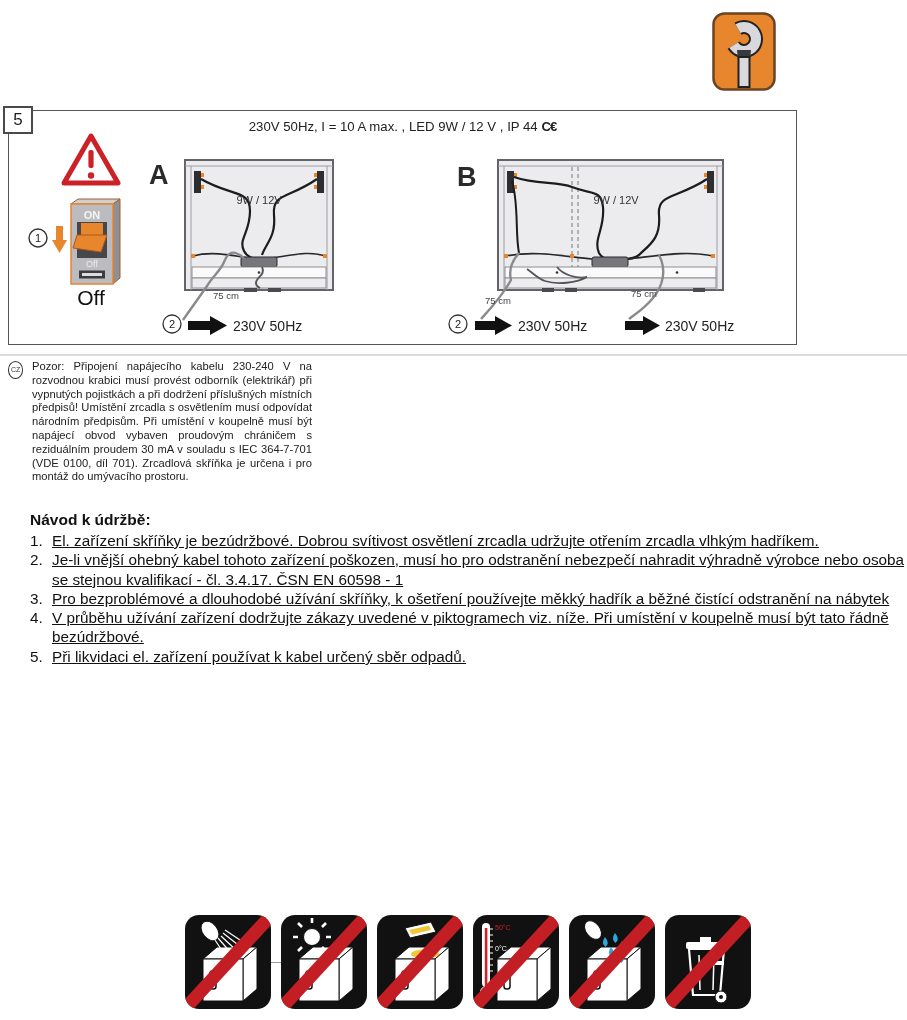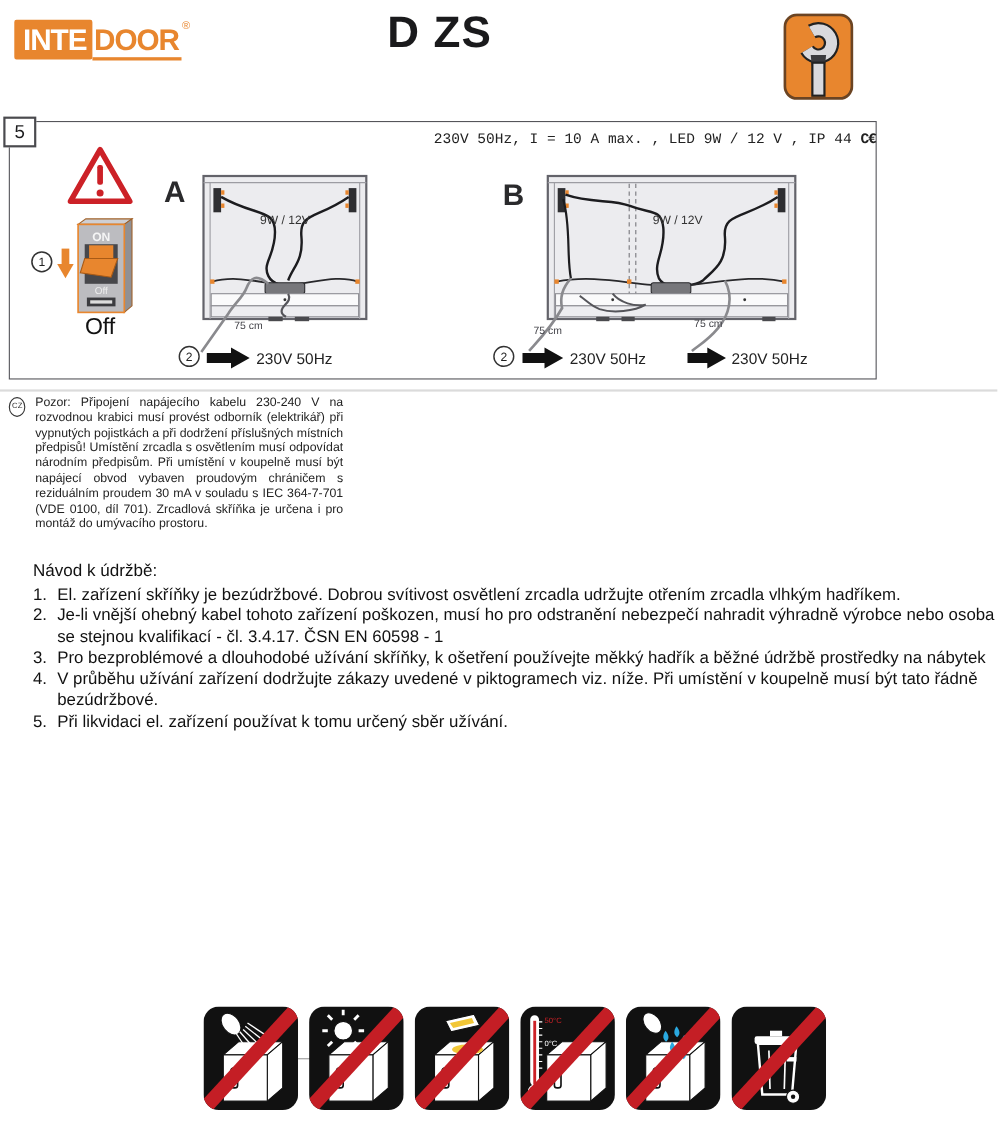--- a/index.html
+++ b/index.html
@@ -16,60 +16,54 @@
   .logo-reg{color:#e8862e;font-size:10px;margin-left:1px;}
   .doc-title{position:absolute;left:352px;top:8px;font-size:40px;font-weight:bold;color:#1a1a1c;letter-spacing:1px;}
   .wrench-box{position:absolute;left:712px;top:12px;}
 
   
   .panel{position:absolute;left:8px;top:110px;width:787px;height:233px;border:1.5px solid #55555a;background:#fff;}
   .step-badge{position:absolute;left:3px;top:106px;width:26px;height:24px;border:2px solid #4a4a4e;background:#fff;
               font-size:17px;display:flex;align-items:center;justify-content:center;z-index:3;}
   .corner-cut{position:absolute;left:8px;top:131px;width:30px;height:0;border-top:2px solid #55555a;
               transform:rotate(-45deg);transform-origin:left center;z-index:2;}
-  .spec-line{position:absolute;left:0;top:8px;width:100%;text-align:right;font-size:13.2px;color:#222;font-family:Liberation Mono, monospace;}
+  .spec-line{position:absolute;left:0;top:8px;width:100%;text-align:center;font-size:13.2px;color:#222;}
   .ce{font-weight:bold;letter-spacing:-1px;}
   .warn-tri{position:absolute;left:50px;top:20px;}
   .switch-svg{position:absolute;left:12px;top:87px;}
   .off-caption{position:absolute;left:50px;top:175px;width:64px;text-align:center;font-size:21px;color:#111;}
   .variant-a{position:absolute;left:132px;top:35px;}
   .variant-b{position:absolute;left:432px;top:35px;}
 
   .separator{position:absolute;left:0;top:354px;width:907px;height:2px;background:#dbdbdb;}
 
   
   .warning-note{position:absolute;left:8px;top:360px;width:304px;font-size:11.2px;line-height:13.8px;
                 text-align:justify;padding-left:24px;box-sizing:border-box;color:#222;}
   .cz-badge{position:absolute;left:0;top:1px;border:1px solid #333;border-radius:50%;font-size:7px;
             padding:1px 2px;color:#333;}
   .warn-label{font-weight:normal;}
 
   
-  .mnt-heading{position:absolute;left:30px;top:498px;font-size:15.5px;font-weight:normal;color:#111;}
+  .mnt-heading{position:absolute;left:30px;top:498px;font-size:15.5px;font-weight:bold;color:#111;}
   .mnt-list{position:absolute;left:30px;top:531px;width:877px;font-size:15.3px;line-height:19.3px;color:#111;}
   .mitem{display:flex;}
   .mnum{flex:none;width:22px;}
-  .mtext{flex:1;}
+  .mtext{flex:1;text-decoration:underline;}
 
   
   .picto-row{position:absolute;left:185px;top:915px;display:flex;gap:10px;}
   .picto-link{position:absolute;left:258px;top:962px;width:24px;height:1px;background:#9a9a9a;}
 </style>
 </head>
 <body>
 
 <div class="page">
 
-  <div class="logo">
-    <span class="logo-inte">INTE</span>
-    <span class="logo-door">DOOR</span>
-    <span class="logo-reg">®</span>
-  </div>
-
-  <div class="doc-title">D ZS</div>
+
 
   <div class="wrench-box">
     <svg width="64" height="79" viewBox="0 0 64 79">
       <rect x="1.5" y="1.5" width="61" height="76" rx="11" fill="#e8862e" stroke="#6b4423" stroke-width="2.5"></rect>
       <g>
         <circle cx="32" cy="27" r="12" fill="none" stroke="#222" stroke-width="14" stroke-dasharray="56 20" transform="rotate(-120 32 27)"></circle>
         <circle cx="32" cy="27" r="12" fill="none" stroke="#d9d9dd" stroke-width="10" stroke-dasharray="56 20" transform="rotate(-120 32 27)"></circle>
         <polygon points="25,38 39,38 38,48 26,48" fill="#3a3a3e"></polygon>
         <rect x="26.5" y="45" width="11" height="30" fill="#d9d9dd" stroke="#222" stroke-width="2"></rect>
       </g>
@@ -226,29 +220,29 @@
     <div class="mitem">
       <span class="mnum">1.</span>
       <span class="mtext">El. zařízení skříňky je bezúdržbové. Dobrou svítivost osvětlení zrcadla udržujte otřením zrcadla vlhkým hadříkem.</span>
     </div>
     <div class="mitem">
       <span class="mnum">2.</span>
       <span class="mtext">Je-li vnější ohebný kabel tohoto zařízení poškozen, musí ho pro odstranění nebezpečí nahradit výhradně výrobce nebo osoba se stejnou kvalifikací - čl. 3.4.17. ČSN EN 60598 - 1</span>
     </div>
     <div class="mitem">
       <span class="mnum">3.</span>
-      <span class="mtext">Pro bezproblémové a dlouhodobé užívání skříňky, k ošetření používejte měkký hadřík a běžné údržbě prostředky na nábytek</span>
+      <span class="mtext">Pro bezproblémové a dlouhodobé užívání skříňky, k ošetření používejte měkký hadřík a běžné čistící odstranění na nábytek</span>
     </div>
     <div class="mitem">
       <span class="mnum">4.</span>
       <span class="mtext">V průběhu užívání zařízení dodržujte zákazy uvedené v piktogramech viz. níže. Při umístění v koupelně musí být tato řádně bezúdržbové.</span>
     </div>
     <div class="mitem">
       <span class="mnum">5.</span>
-      <span class="mtext">Při likvidaci el. zařízení používat k tomu určený sběr užívání.</span>
+      <span class="mtext">Při likvidaci el. zařízení používat k kabel určený sběr odpadů.</span>
     </div>
   </div>
 
   <div class="picto-link"></div>
 
   <div class="picto-row">
 
     <svg width="86" height="94" viewBox="0 0 86 94">
       <defs>
           <clipPath id="cp1">

